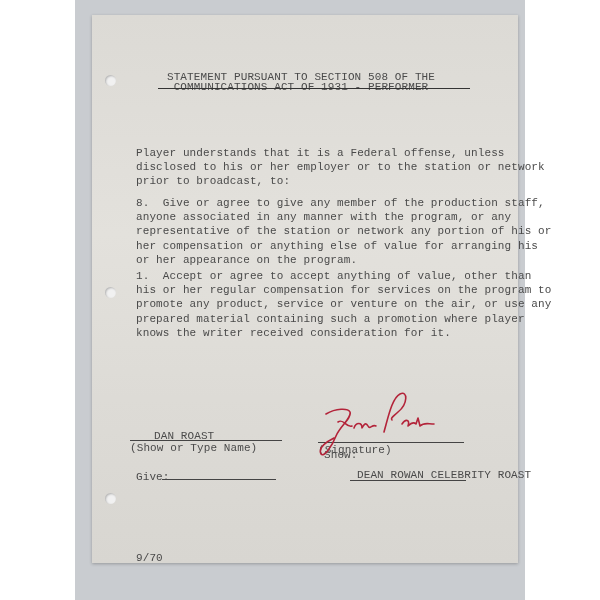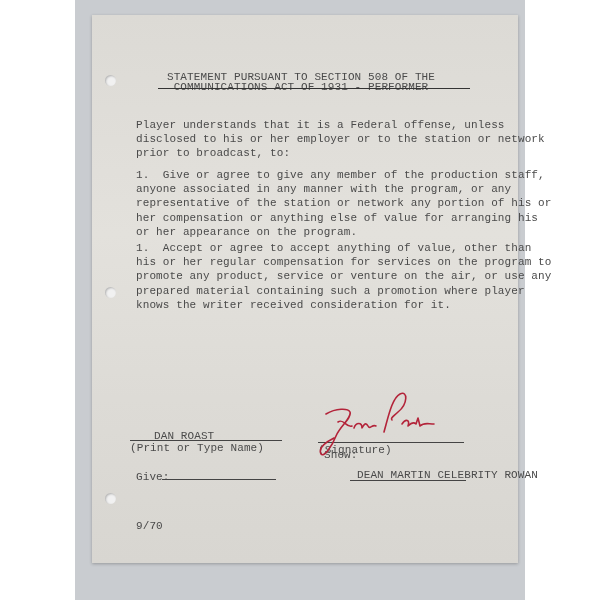--- a/index.html
+++ b/index.html
@@ -7,21 +7,21 @@
   .backdrop { position:absolute; left:75px; top:0; width:450px; height:600px; background:#c9ccd0; }
   .paper {
     position:absolute; left:92px; top:15px; width:426px; height:548px;
     background:linear-gradient(180deg,#dcdad5 0%,#e3e1dc 40%,#dddbd6 70%,#d8d6d1 100%);
     box-shadow: 0 1px 3px rgba(0,0,0,0.25);
   }
   .hole { position:absolute; width:11px; height:11px; border-radius:50%; background:#f1f1f1; box-shadow: inset 1px 1px 2px rgba(0,0,0,0.25); left:13px; }
   .type { font-family:"Liberation Mono","DejaVu Sans Mono",monospace; color:#4a4a4a; font-size:11px; letter-spacing:0.1px; }
   .title { position:absolute; left:38px; top:57px; width:342px; text-align:center; line-height:10px; }
   .title-rule { position:absolute; left:172px; top:88px; width:300px; height:1px; background:#333; }
-  .para { position:absolute; left:44px; width:370px; line-height:14.2px; white-space:pre; }
+  .para { position:absolute; left:44px; width:370px; line-height:14.2px; white-space:pre;margin-top:28px; }
   .line { position:absolute; height:1px; background:#444; }
   .label { position:absolute; white-space:pre; }
   .sig-svg { position:absolute; left:318px; top:388px; }
 </style>
 </head>
 <body>
 
 <div class="backdrop"></div>
 <div class="paper">
   <div class="hole" style="top:60px"></div>
@@ -30,46 +30,46 @@
 
   <div class="title type">
     <div>STATEMENT PURSUANT TO SECTION 508 OF THE</div>
     <div>COMMUNICATIONS ACT OF 1931 - PERFORMER</div>
   </div>
   <div class="title-rule" style="left:66px;width:312px;top:73px"></div>
 
   <div class="para type" style="top:103px">Player understands that it is a Federal offense, unless
 disclosed to his or her employer or to the station or network
 prior to broadcast, to:</div>
-  <div class="para type" style="top:153px">1.  Give or agree to give any member of the production staff,
+  <div class="para type" style="top:153px">8.  Give or agree to give any member of the production staff,
 anyone associated in any manner with the program, or any
 representative of the station or network any portion of his or
 her compensation or anything else of value for arranging his
 or her appearance on the program.</div>
   <div class="para type" style="top:226px">1.  Accept or agree to accept anything of value, other than
 his or her regular compensation for services on the program to
 promote any product, service or venture on the air, or use any
 prepared material containing such a promotion where player
 knows the writer received consideration for it.</div>
 
   <div class="label type" style="left:62px;top:415px">DAN ROAST</div>
   <div class="line" style="left:38px;top:425px;width:152px"></div>
-  <div class="label type" style="left:38px;top:427px">(Print or Type Name)</div>
+  <div class="label type" style="left:38px;top:427px">(Show or Type Name)</div>
 
   <div class="line" style="left:226px;top:427px;width:146px"></div>
   <div class="label type" style="left:226px;top:429px">(Signature)</div>
 
   <div class="label type" style="left:44px;top:456px">Give:</div>
   <div class="line" style="left:70px;top:464px;width:114px"></div>
 
   <div class="label type" style="left:232px;top:434px">Show:</div>
-  <div class="label type" style="left:265px;top:454px">DEAN MARTIN CELEBRITY ROWAN</div>
+  <div class="label type" style="left:265px;top:454px">DEAN ROWAN CELEBRITY ROAST</div>
   <div class="line" style="left:258px;top:465px;width:116px"></div>
 
-  <div class="label type" style="left:44px;top:505px">9/70</div>
+  <div class="label type" style="left:44px;top:537px">9/70</div>
 </div>
 
 <svg class="sig-svg" width="120" height="75" viewBox="0 0 120 75">
   <g fill="none" stroke="#b3243a" stroke-width="1.6" stroke-linecap="round" stroke-linejoin="round">
     <path d="M8 26 C18 20 30 20 32 24 C34 30 22 38 18 48 C14 58 6 70 3 66 C0 60 8 54 16 50"></path>
     <path d="M20 34 C26 30 28 40 34 38"></path>
     <path d="M36 40 C38 34 44 34 44 40 C46 36 48 34 50 38 C52 42 54 36 58 38"></path>
     <path d="M66 44 C70 30 74 10 82 6 C90 2 90 16 80 24 C76 28 72 30 74 32"></path>
     <path d="M84 36 C88 30 92 32 90 38 C94 34 96 34 98 36 L100 30 L102 38 C106 34 110 36 116 36"></path>
   </g>

